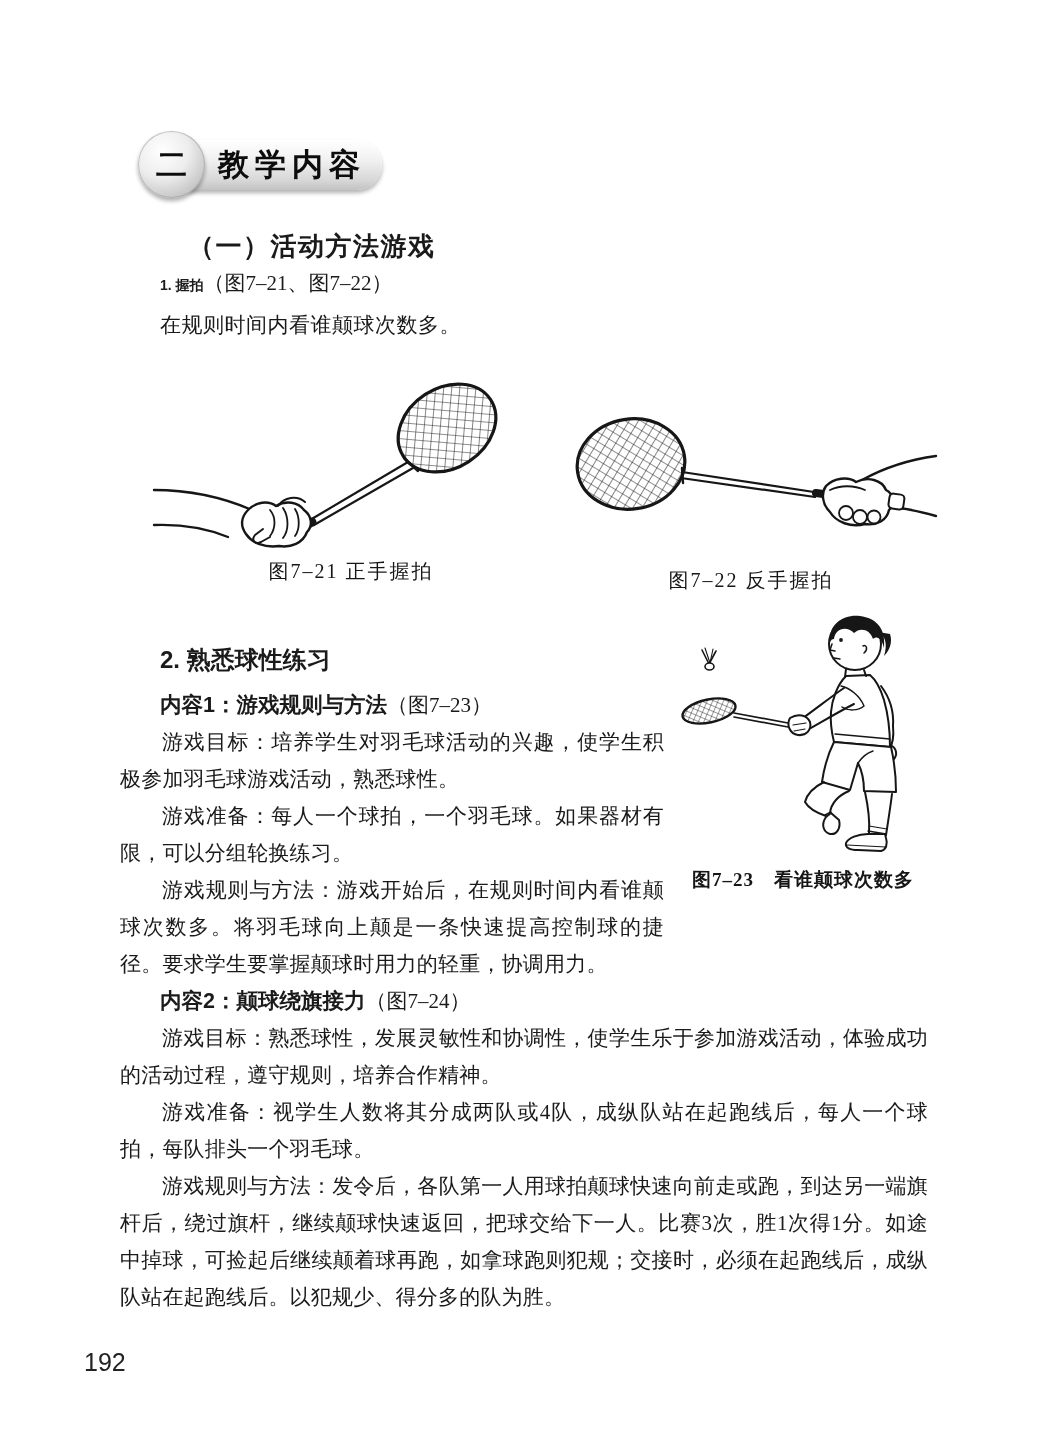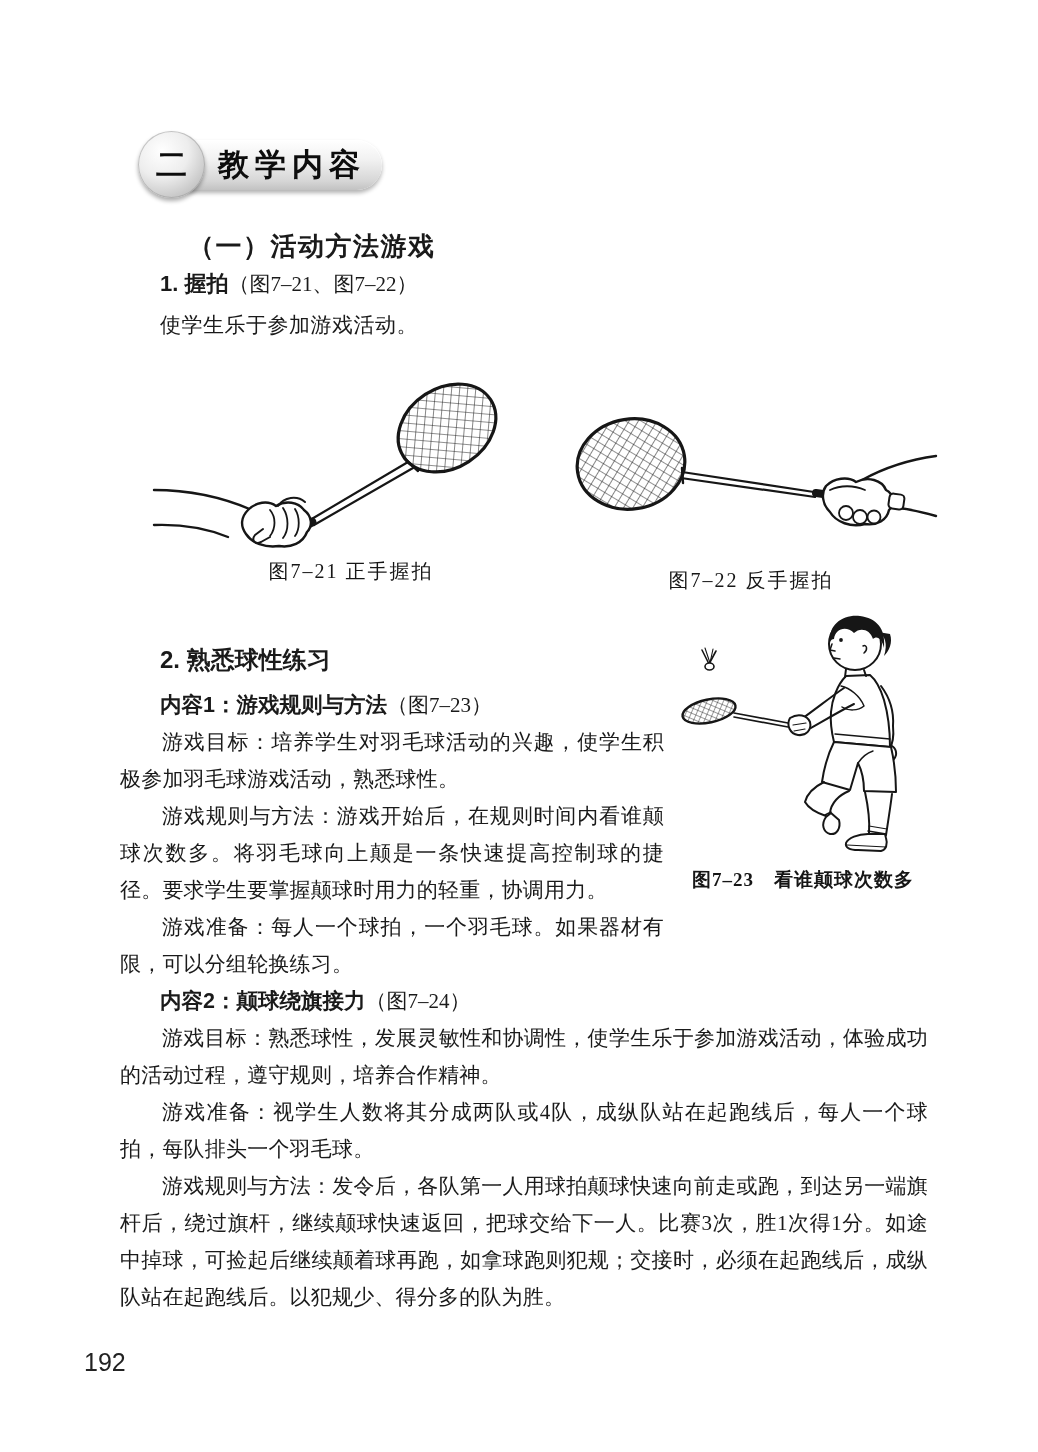--- a/index.html
+++ b/index.html
@@ -26,21 +26,21 @@
     box-shadow:0 3px 4px rgba(0,0,0,0.32), inset 0 0 0 1px rgba(150,150,150,0.5);
     display:flex; align-items:center; justify-content:center;
   }
   .badge-circle span {
     font-family:"Liberation Sans","DejaVu Sans",sans-serif; font-weight:bold;
     font-size:31px; color:#0d0d0d;
   }
   
   .sub-title { position:absolute; left:172px; top:213px; margin:16px; font-size:26px; font-weight:600; letter-spacing:1.5px; }
   .item-h { position:absolute; left:160px; top:269px; margin:0; font-size:21px; white-space:nowrap; }
-  .hb { font-family:"Liberation Sans","DejaVu Sans",sans-serif; font-weight:bold; font-size:22px; }
+  .hb { font-family:"Liberation Sans","DejaVu Sans",sans-serif; font-weight:bold; font-size:14px; }
   .hr { font-size:21px; }
   .body-line { position:absolute; left:160px; top:311px; margin:0; font-size:21px; letter-spacing:0.5px; }
   
   .fig { position:absolute; margin:4px; text-align:center; }
   .fig svg { display:block; margin:0 auto; }
   .fig figcaption { font-size:20px; letter-spacing:2px; color:#161616; }
   .fig21 { left:148px; top:374px; width:398px; }
   .fig21 figcaption { margin-top:8px; }
   .fig22 { left:560px; top:390px; width:374px; }
   .fig22 figcaption { margin-top:33px; }
@@ -77,21 +77,21 @@
     </div>
     <div class="badge-circle">
       <span>二</span>
     </div>
   </div>
 
   <h2 class="sub-title">（一）活动方法游戏</h2>
 
   <p class="item-h"><span class="hb">1. 握拍</span><span class="hr">（图7–21、图7–22）</span></p>
 
-  <p class="body-line">使学生乐于参加游戏活动。</p>
+  <p class="body-line">在规则时间内看谁颠球次数多。</p>
 
   <figure class="fig fig21">
     <svg width="398" height="172" viewBox="0 0 398 172">
       <defs>
         <pattern id="net21" width="8" height="8" patternUnits="userSpaceOnUse" patternTransform="rotate(38)">
           <path d="M0 0H8M0 0V8" stroke="#222" stroke-width="1.1" fill="none"></path>
         </pattern>
       </defs>
       <g stroke="#161616" fill="none" stroke-linecap="round" stroke-linejoin="round">
         <path d="M2,112 C38,112 70,119 100,132" stroke-width="2.4"></path>
@@ -198,22 +198,22 @@
         </g>
       </svg>
       <figcaption>图7–23　看谁颠球次数多</figcaption>
     </figure>
 
     <h3>2. 熟悉球性练习</h3>
 
     <p class="content-h"><span class="hb">内容1：游戏规则与方法</span><span class="hr">（图7–23）</span></p>
 
     <p class="body-p">游戏目标：培养学生对羽毛球活动的兴趣，使学生积极参加羽毛球游戏活动，熟悉球性。</p>
+    <p class="body-p">游戏准备：每人一个球拍，一个羽毛球。如果器材有限，可以分组轮换练习。</p>
     <p class="body-p">游戏规则与方法：游戏开始后，在规则时间内看谁颠球次数多。将羽毛球向上颠是一条快速提高控制球的捷径。要求学生要掌握颠球时用力的轻重，协调用力。</p>
-    <p class="body-p">游戏准备：每人一个球拍，一个羽毛球。如果器材有限，可以分组轮换练习。</p>
 
     <p class="content-h"><span class="hb">内容2：颠球绕旗接力</span><span class="hr">（图7–24）</span></p>
 
     <p class="body-p">游戏目标：熟悉球性，发展灵敏性和协调性，使学生乐于参加游戏活动，体验成功的活动过程，遵守规则，培养合作精神。</p>
     <p class="body-p">游戏准备：视学生人数将其分成两队或4队，成纵队站在起跑线后，每人一个球拍，每队排头一个羽毛球。</p>
     <p class="body-p">游戏规则与方法：发令后，各队第一人用球拍颠球快速向前走或跑，到达另一端旗杆后，绕过旗杆，继续颠球快速返回，把球交给下一人。比赛3次，胜1次得1分。如途中掉球，可捡起后继续颠着球再跑，如拿球跑则犯规；交接时，必须在起跑线后，成纵队站在起跑线后。以犯规少、得分多的队为胜。</p>
 
   </div>
 
   <div class="page-number">192</div>

